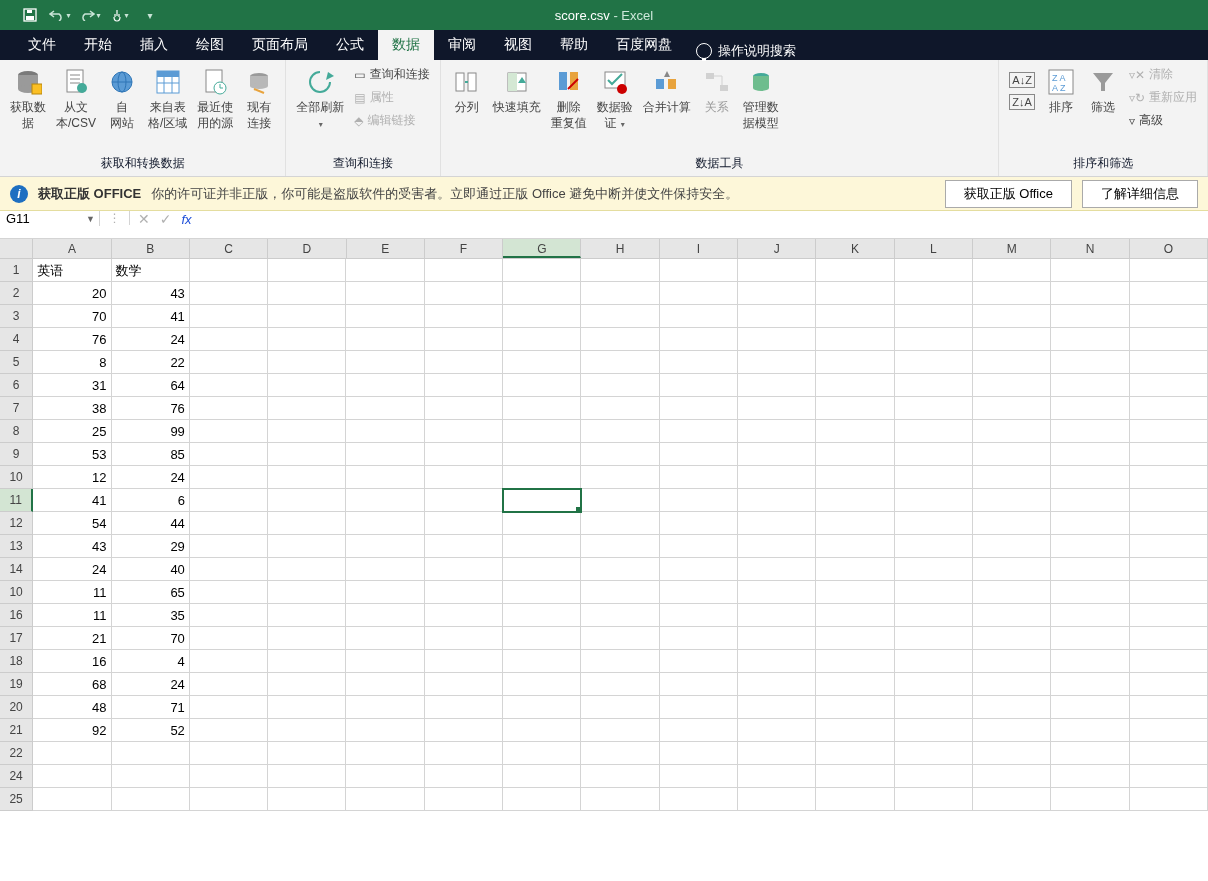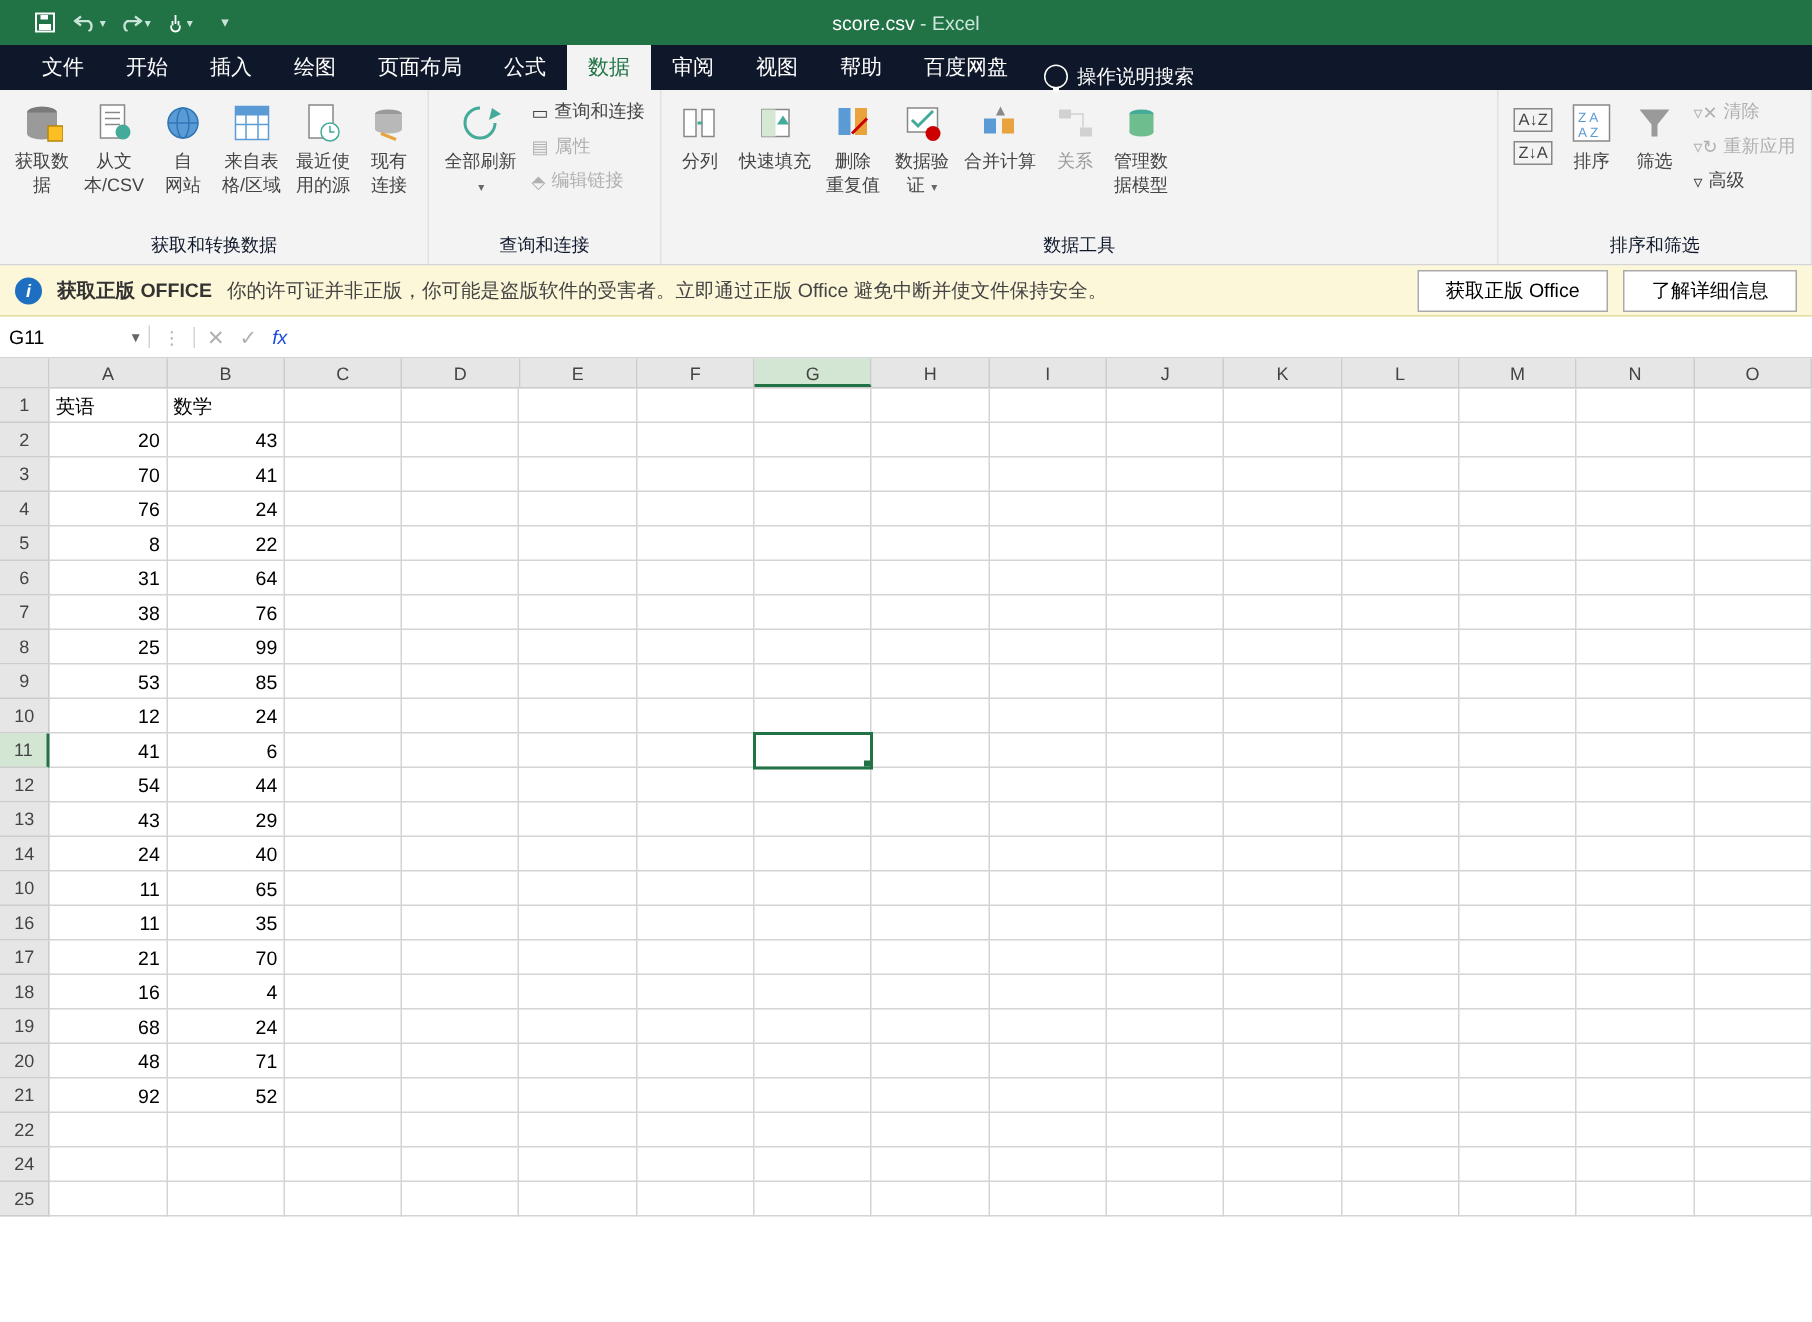--- a/index.html
+++ b/index.html
@@ -35,21 +35,21 @@
 .dropdown-arrow { font-size: 8px; color:#666; margin-left:1px; }
 
 
 .banner { background: #fdf7d9; border-bottom:1px solid #e4dd9f; height: 34px; display:flex; align-items:center; padding: 0 10px; gap: 10px; font-size: 13px; color:#444; }
 .banner .info-icon { width:18px; height:18px; border-radius:50%; background:#1e6fc1; color:#fff; display:flex; align-items:center; justify-content:center; font-weight:bold; font-style:italic; font-size:12px; }
 .banner .title-b { font-weight:bold; color:#333; }
 .banner .spacer { flex:1; }
 .banner button { background:#fff; border:1px solid #aaa; padding: 4px 18px; font-size:13px; cursor:pointer; }
 
 
-.formula-row { height: 28px; border-bottom:1px solid #d4d4d4; display:flex; align-items:center; }
+.formula-row { height: 28px; border-bottom:1px solid #d4d4d4; display:flex; align-items:flex-start; }
 .name-box { width: 100px; border-right:1px solid #d4d4d4; display:flex; align-items:center; padding: 0 6px; position:relative; background:#fff; }
 .name-box input { border:none; outline:none; width:70px; font-size:13px; }
 .name-box .dd { position:absolute; right:4px; color:#666; font-size:9px; }
 .fx-area { display:flex; align-items:center; padding: 0 8px; gap: 10px; flex:1; background:#fff; }
 .fx-btn { color:#b0b0b0; cursor:pointer; font-size:14px; }
 .fx-label { font-style:italic; color:#1d4ed8; font-size:13px; }
 .fx-input { flex:1; border:none; outline:none; }
 
 
 .grid-wrap { position:relative; }

